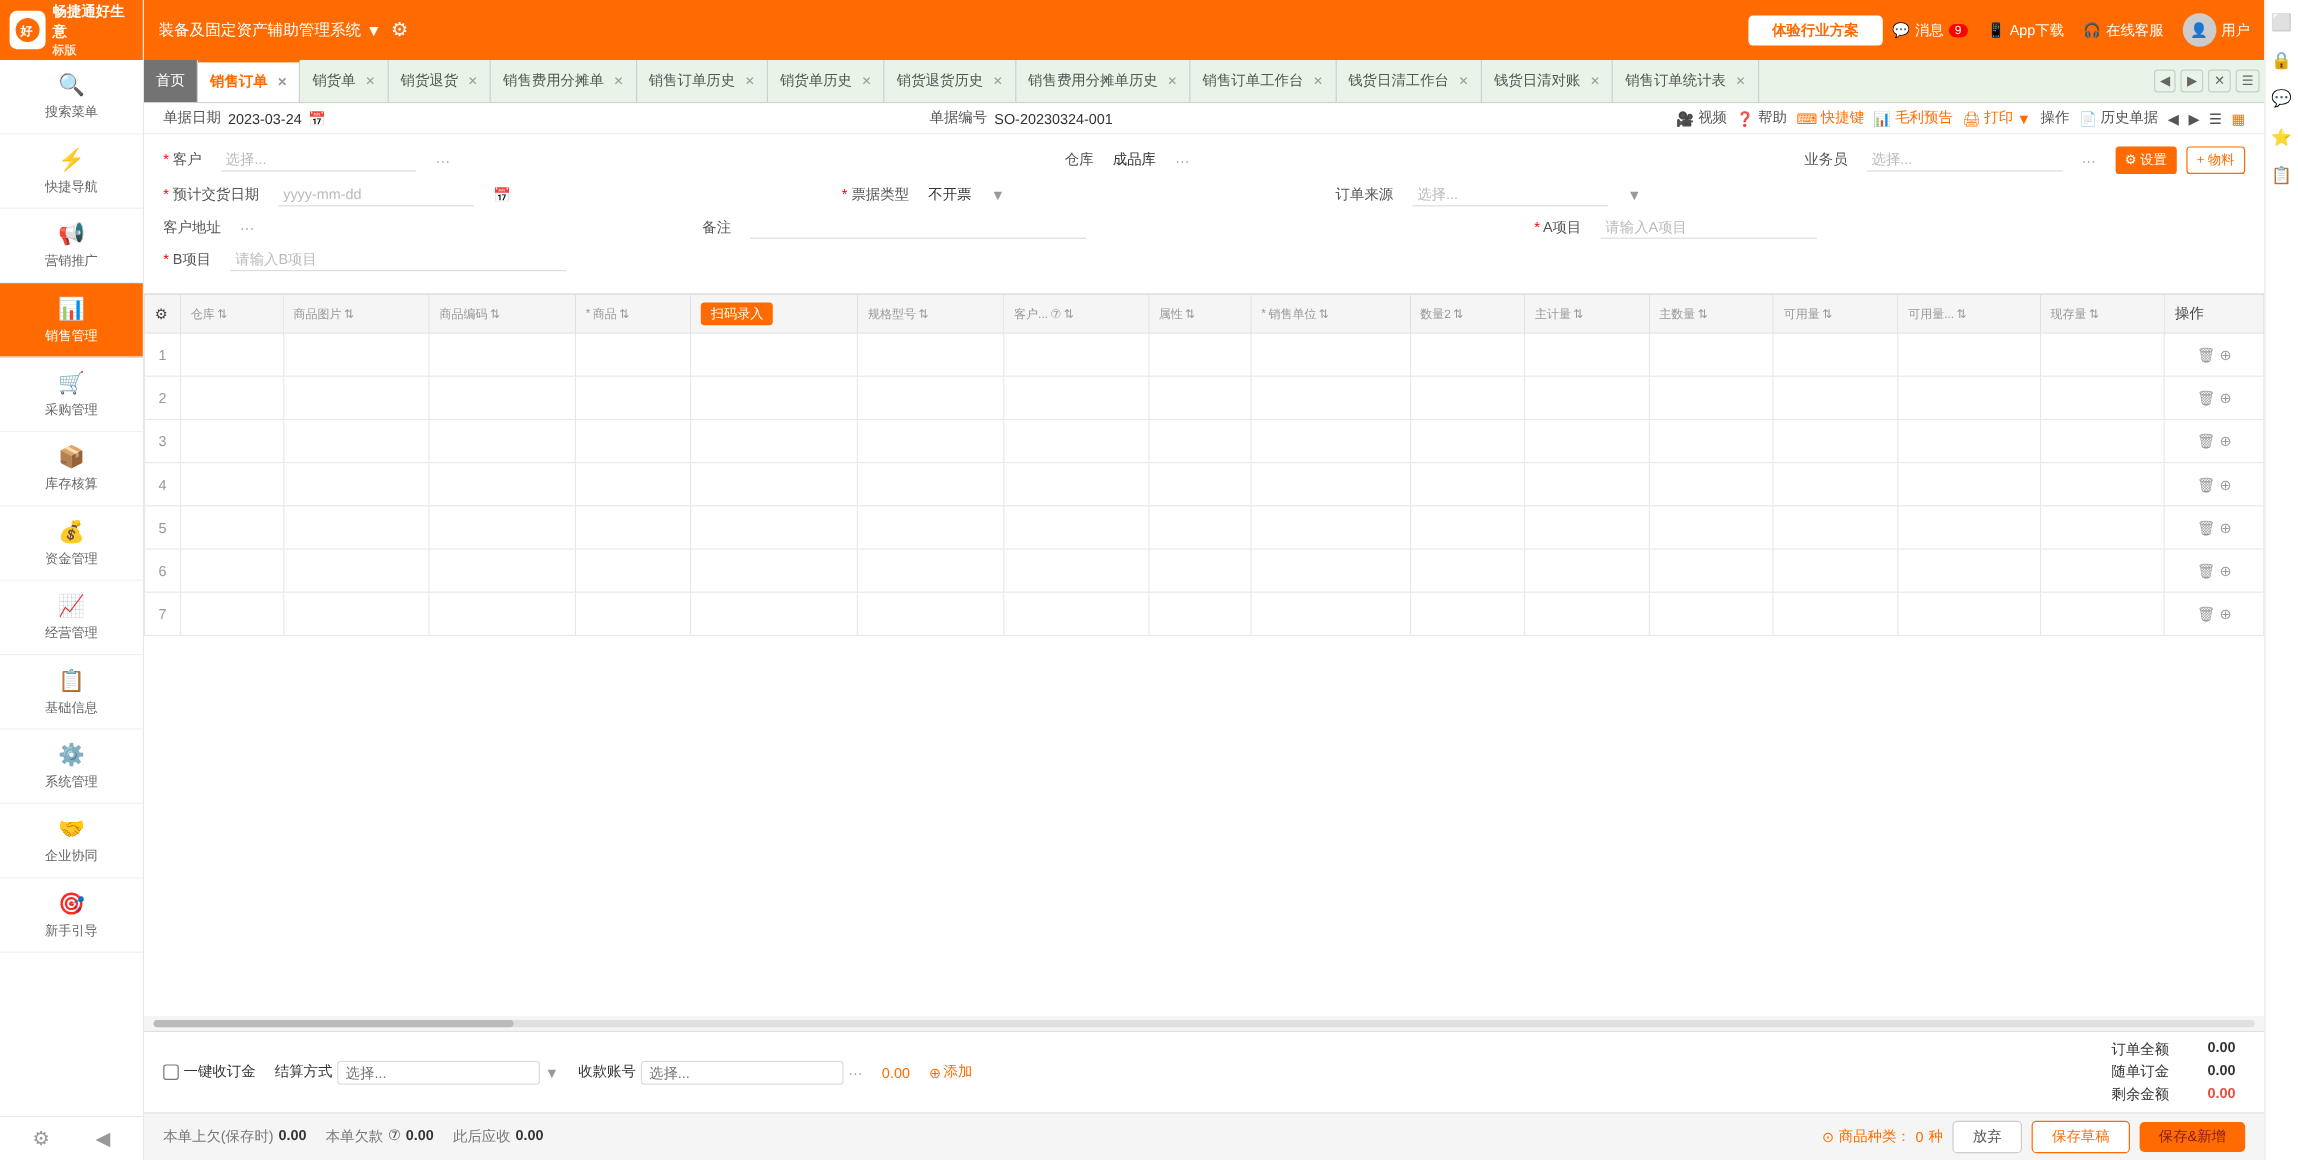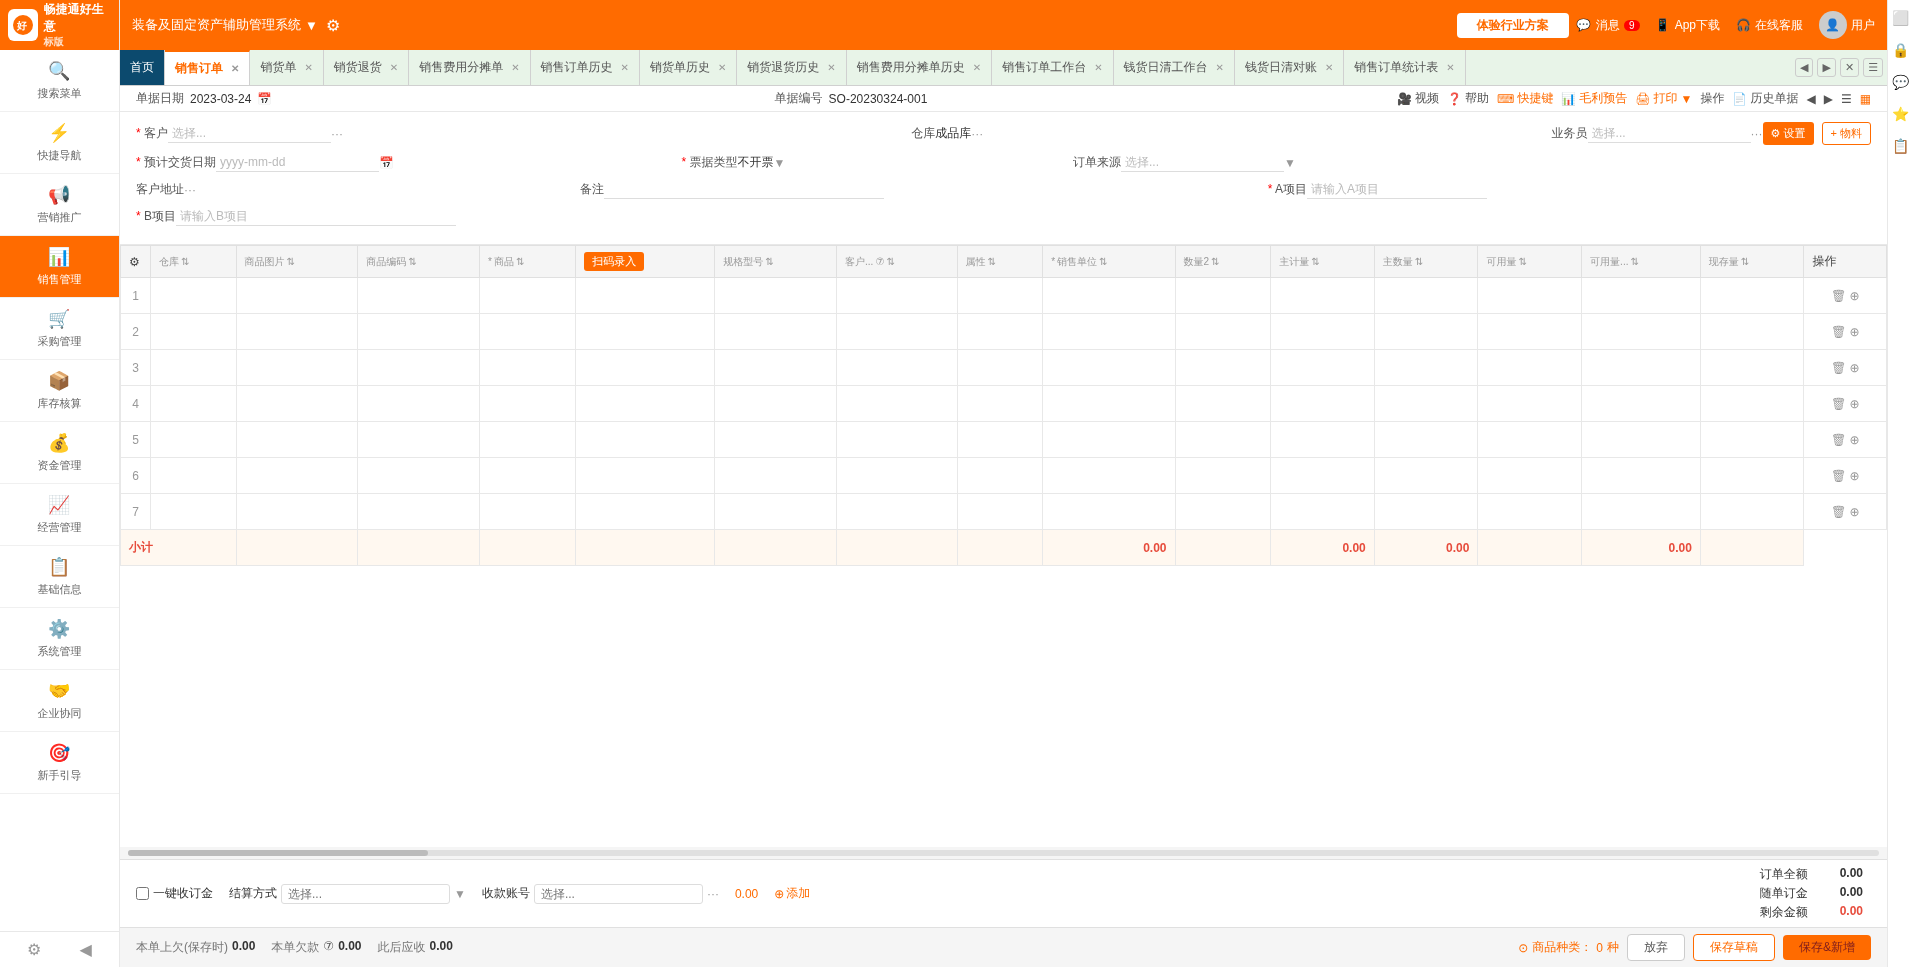--- a/index.html
+++ b/index.html
@@ -30,28 +30,28 @@
     .top-bar-btn { background: white; color: #ff6b00; border: none; border-radius: 4px; padding: 4px 20px; font-size: 12px; cursor: pointer; font-weight: bold; }
     .top-bar-actions { display: flex; align-items: center; gap: 16px; color: white; font-size: 12px; }
     .top-bar-actions .action-item { display: flex; align-items: center; gap: 4px; cursor: pointer; }
     .badge { background: #ff0000; color: white; border-radius: 10px; padding: 0 4px; font-size: 10px; min-width: 16px; text-align: center; }
     .user-avatar { width: 28px; height: 28px; background: #ccc; border-radius: 50%; display: flex; align-items: center; justify-content: center; color: #666; font-size: 12px; }
 
     
     .tab-bar { background: #e8f4e8; display: flex; align-items: center; height: 36px; overflow: hidden; flex-shrink: 0; border-bottom: 1px solid #d0d0d0; }
     .tab { display: flex; align-items: center; padding: 0 10px; height: 100%; cursor: pointer; border-right: 1px solid #d0d0d0; font-size: 12px; color: #555; white-space: nowrap; gap: 4px; }
     .tab.active { background: white; color: #ff6b00; font-weight: bold; border-top: 2px solid #ff6b00; }
-    .tab.home { background: #0c4a6e; color: white; }
+    .tab.home { background: #737373; color: white; }
     .tab-close { font-size: 10px; color: #999; margin-left: 4px; }
     .tab-bar-controls { display: flex; align-items: center; margin-left: auto; padding: 0 4px; gap: 4px; }
     .tab-ctrl-btn { background: none; border: 1px solid #ccc; border-radius: 3px; cursor: pointer; padding: 2px 4px; font-size: 11px; color: #666; }
 
     
     .form-area { background: white; padding: 10px 16px; border-bottom: 1px solid #e8e8e8; flex-shrink: 0; }
-    .form-row { display: flex; align-items: center; gap: 0; margin-bottom: 8px; }
+    .form-row { display: flex; align-items: center; gap: 16px; margin-bottom: 8px; }
     .form-label { color: #555; font-size: 12px; white-space: nowrap; }
     .form-label.required::before { content: '* '; color: red; }
     .form-value { color: #333; font-size: 12px; }
     .form-input { border: none; border-bottom: 1px solid #ddd; padding: 2px 4px; font-size: 12px; color: #333; min-width: 100px; outline: none; background: transparent; }
     .form-input::placeholder { color: #bbb; }
     .form-dots { color: #999; cursor: pointer; }
     .form-group { display: flex; align-items: center; gap: 6px; flex: 1; }
 
     
     .section-tabs { display: flex; border-bottom: 1px solid #e8e8e8; background: white; flex-shrink: 0; }
@@ -622,39 +622,20 @@
               <td></td>
               <td></td>
               <td></td>
               <td></td>
               <td class="actions">
                 <span style="cursor:pointer;color:#999;">🗑</span>
                 <span style="cursor:pointer;color:#999;">⊕</span>
               </td>
             </tr>
 
-            <tr class="subtotal-row">
-              <td colspan="2">
-                <span class="subtotal-label">小计</span>
-              </td>
-              <td></td>
-              <td></td>
-              <td></td>
-              <td></td>
-              <td></td>
-              <td></td>
-              <td></td>
-              <td style="color:#e74c3c;text-align:right;">0.00</td>
-              <td></td>
-              <td style="color:#e74c3c;text-align:right;">0.00</td>
-              <td style="color:#e74c3c;text-align:right;">0.00</td>
-              <td></td>
-              <td style="color:#e74c3c;text-align:right;">0.00</td>
-              <td></td>
-            </tr>
           </tbody>
         </table>
       </div>
 
       <div class="scrollbar-row">
         <div class="scrollbar-track">
           <div class="scrollbar-thumb"></div>
         </div>
       </div>
 

